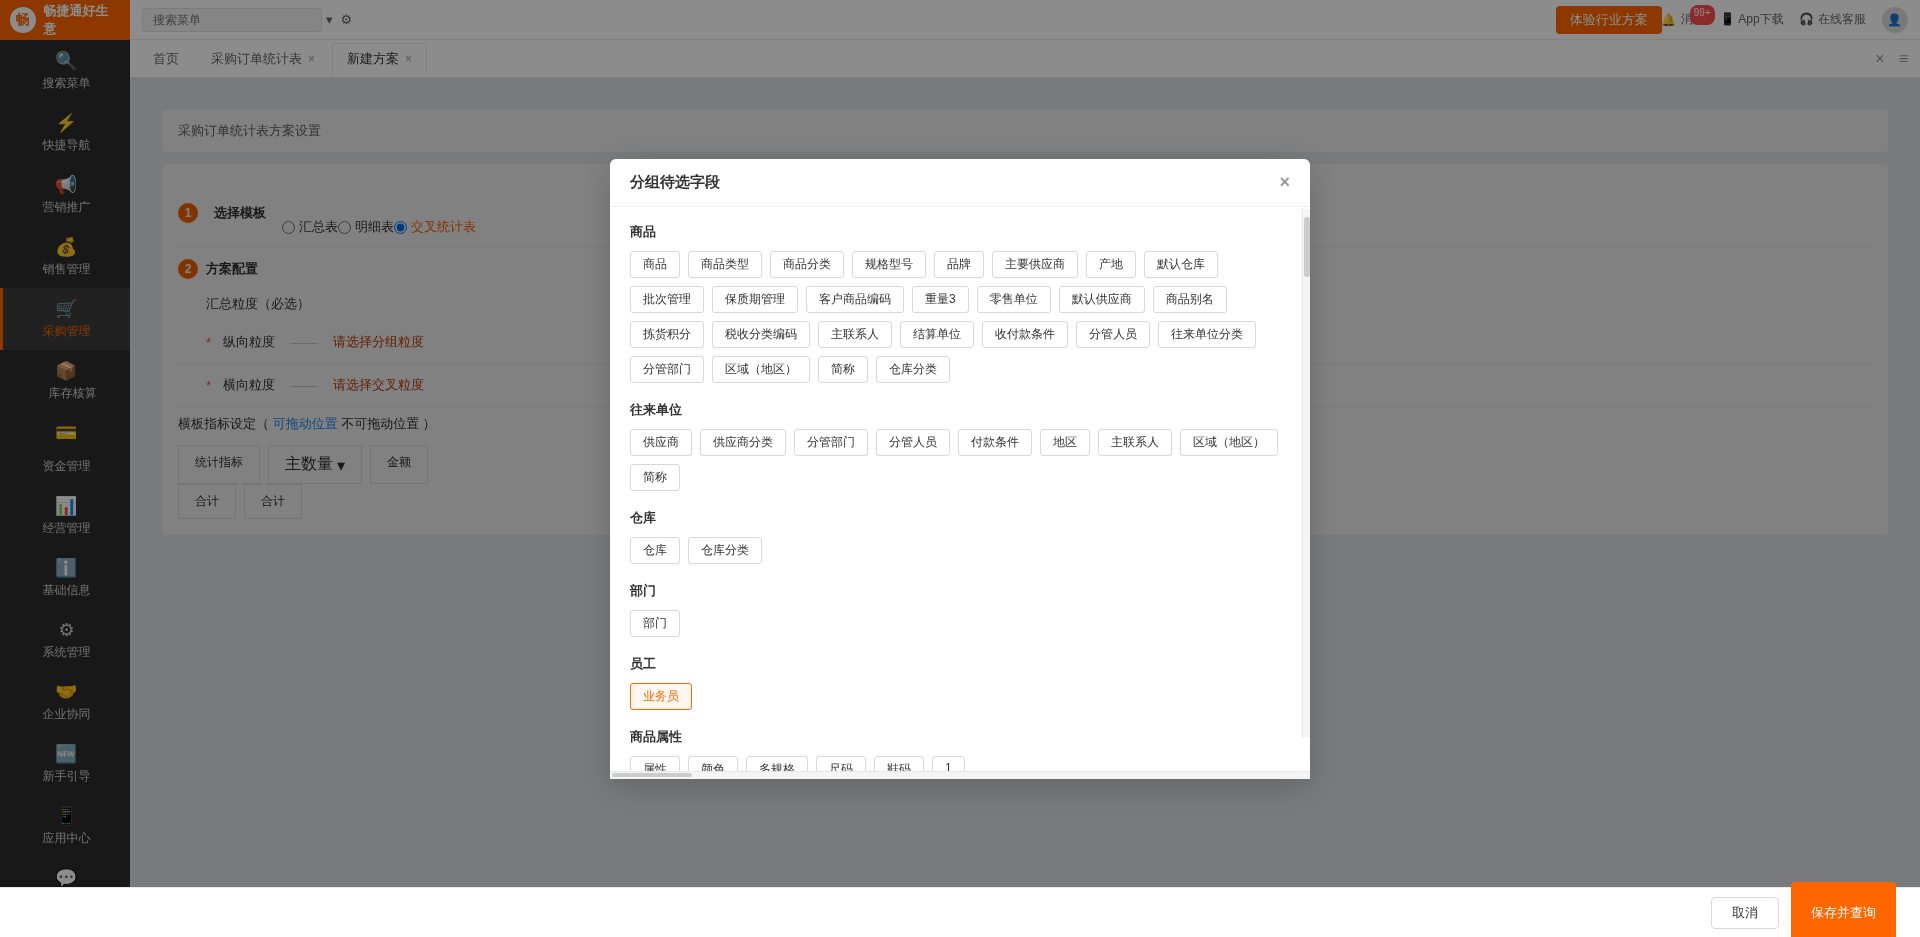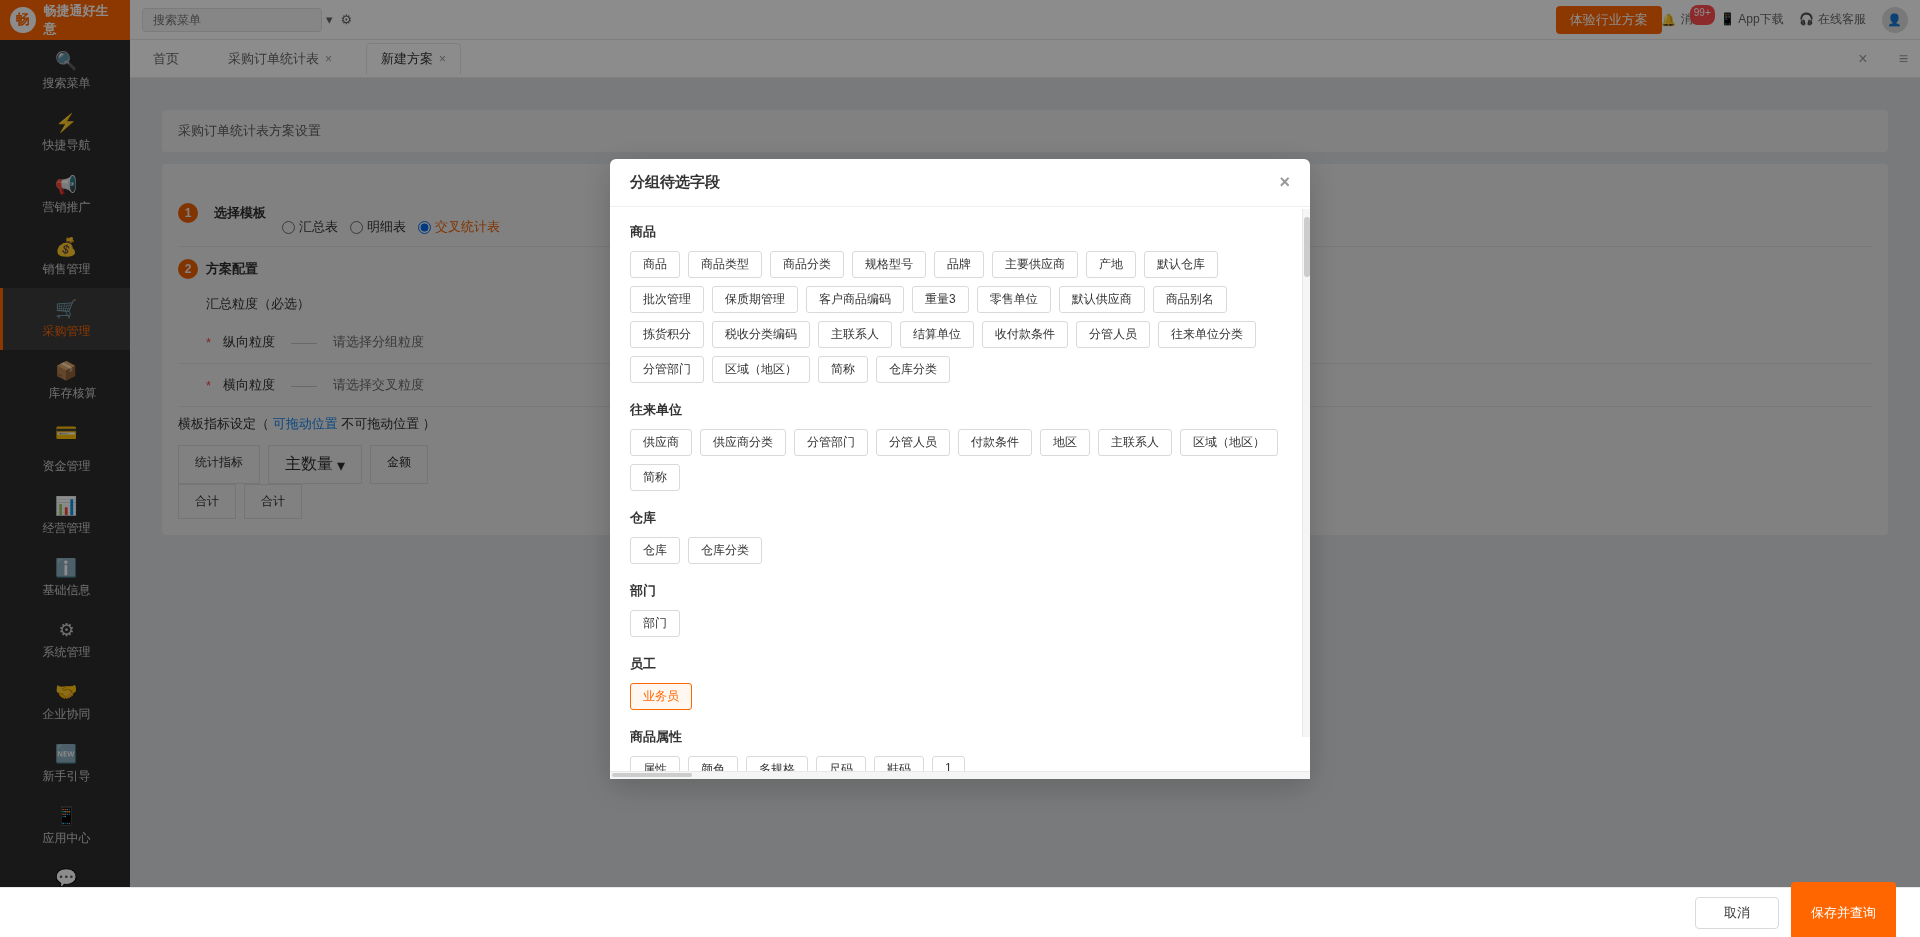--- a/index.html
+++ b/index.html
@@ -62,21 +62,21 @@
 
     
     .tabs-bar {
       height: 38px;
       background: #fff;
       display: flex;
       align-items: center;
       padding: 0 8px;
       border-bottom: 1px solid #e8e8e8;
       position: fixed; top: 40px; left: 130px; right: 0; z-index: 99;
-      gap: 19px;
+      gap: 2px;
     }
     .tab-item {
       padding: 6px 14px;
       border-radius: 4px 4px 0 0;
       cursor: pointer;
       font-size: 13px;
       color: #666;
       display: flex; align-items: center; gap: 6px;
       border: 1px solid transparent;
     }
@@ -171,21 +171,21 @@
       border-bottom: 1px solid #f0f0f0;
     }
     .section-badge {
       background: #ff6600;
       color: #fff;
       border-radius: 50%;
       width: 20px; height: 20px;
       display: flex; align-items: center; justify-content: center;
       font-size: 12px; font-weight: bold;
     }
-    .radio-group { display: flex; align-items: center; gap: 12px; margin-top: 28px; }
+    .radio-group { display: flex; align-items: center; gap: 0; margin-top: 28px; }
     .radio-item { display: flex; align-items: center; gap: 4px; cursor: pointer; font-size: 13px; }
     .radio-selected { color: #ff6600; }
 
     
     .modal-overlay {
       position: fixed;
       inset: 0;
       background: rgba(0,0,0,0.45);
       z-index: 200;
       display: flex;
@@ -258,21 +258,21 @@
       align-items: center;
       justify-content: flex-end;
       padding: 0 24px;
       gap: 12px;
       z-index: 300;
     }
     .btn-cancel {
       background: #fff;
       border: 1px solid #d9d9d9;
       border-radius: 4px;
-      padding: 6px 28px;
+      padding: 6px 20px;
       cursor: pointer;
       font-size: 13px;
       color: #333;
     }
     .btn-save {
       background: #ff6600;
       color: #fff;
       border: none;
       border-radius: 4px;
       padding: 22px 20px;
@@ -300,21 +300,21 @@
       pointer-events: none;
     }
     .config-row {
       display: flex;
       align-items: center;
       gap: 12px;
       padding: 12px 0;
       border-bottom: 1px solid #f0f0f0;
     }
     .arrow-sep { color: #ccc; margin: 0 4px; }
-    .placeholder-text { color: #737373; font-size: 13px; }
+    .placeholder-text { color: #c2410c; font-size: 13px; }
   </style>
 </head>
 <body>
 
 <div class="sidebar">
   <div class="sidebar-logo">
     <div class="sidebar-logo-icon">畅</div>
     <span class="sidebar-logo-text">畅捷通好生意</span>
   </div>
   <nav class="sidebar-nav" id="sidebar-nav">

